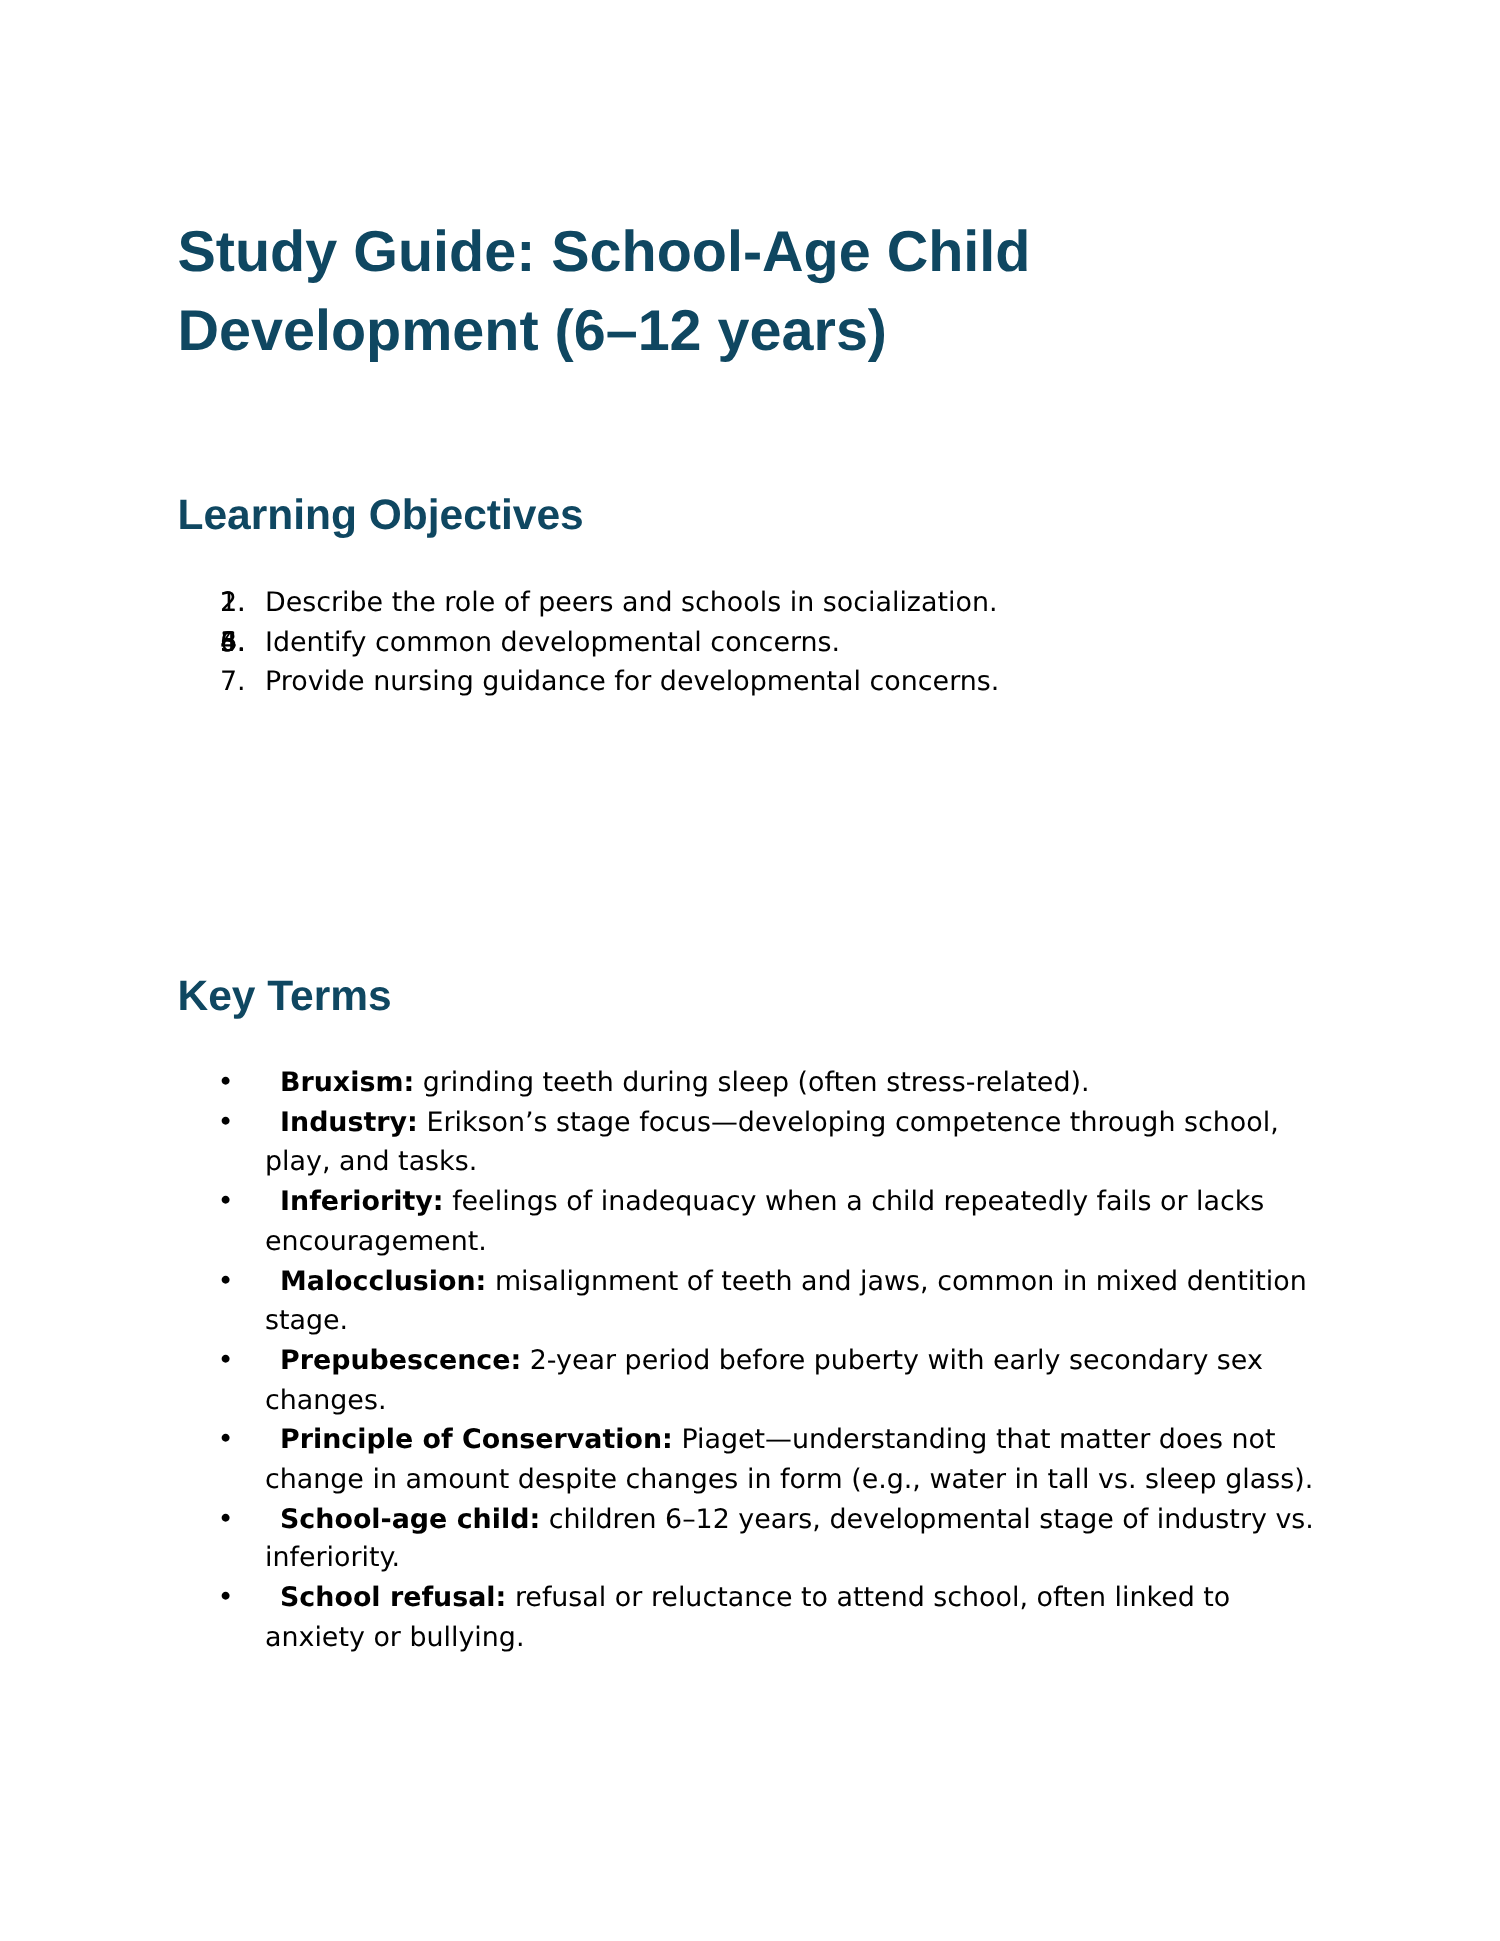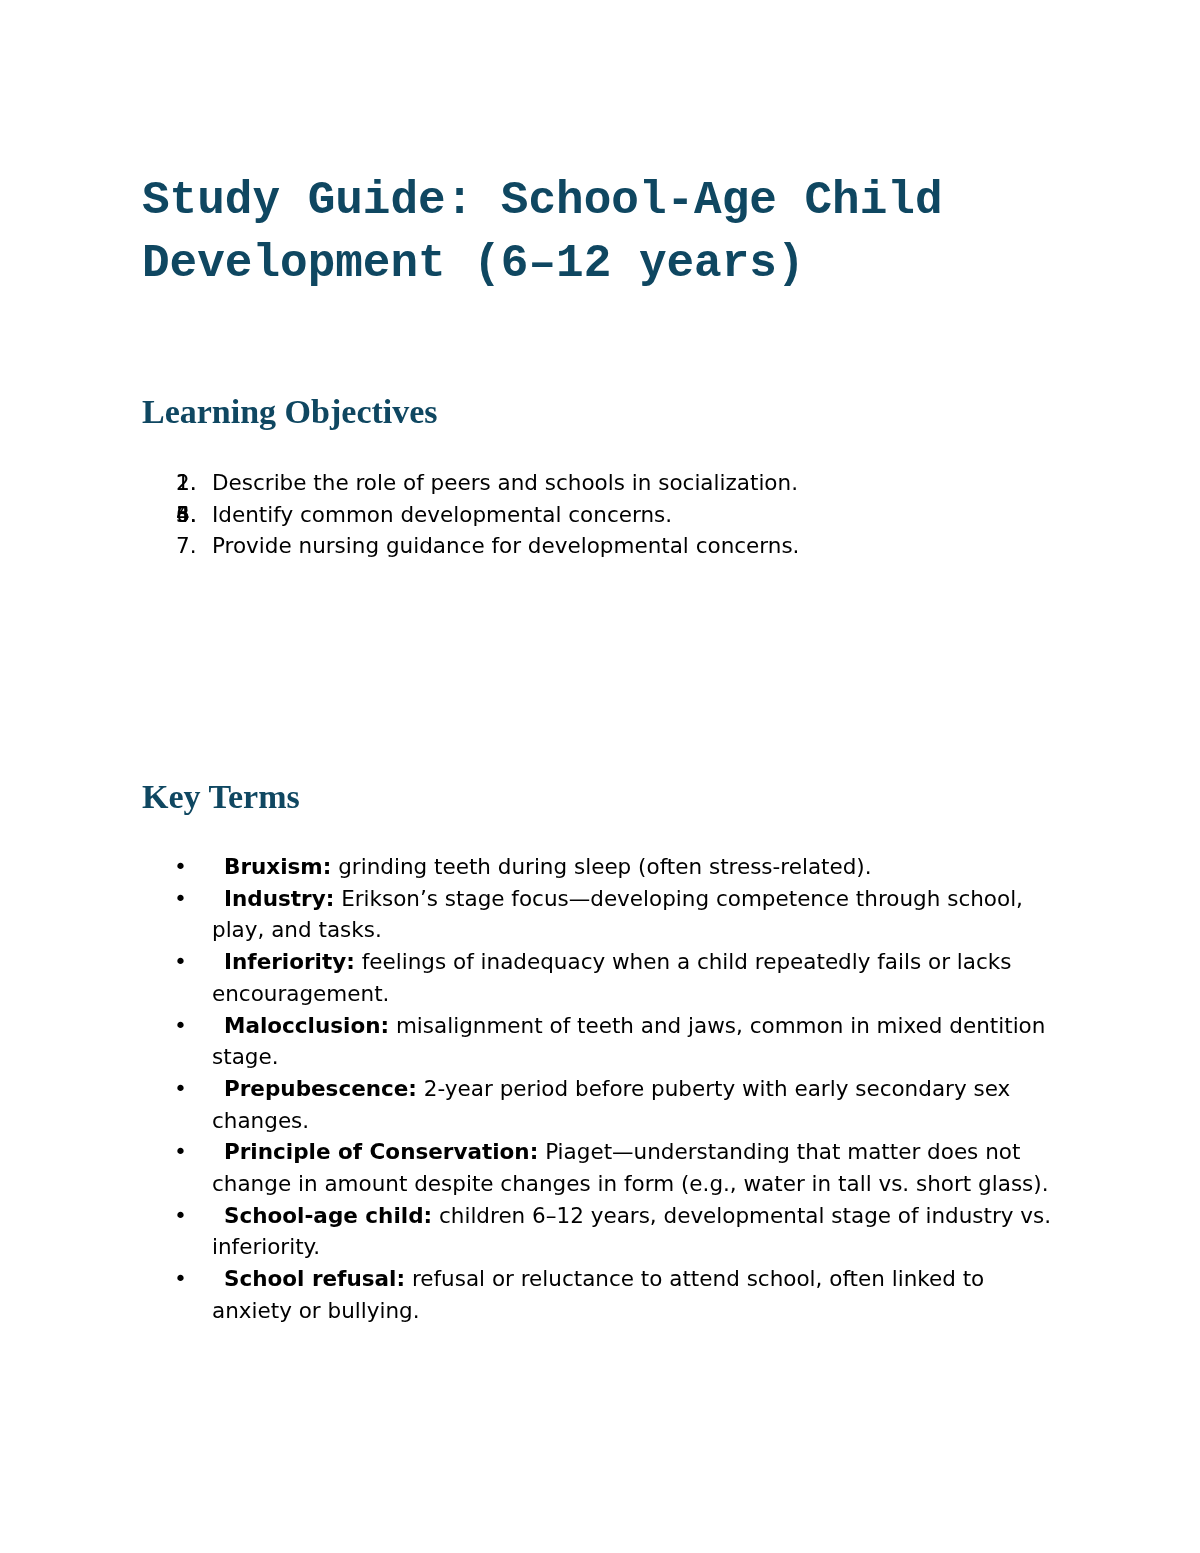--- a/index.html
+++ b/index.html
@@ -19,32 +19,32 @@
       position: absolute;
       left: 142px;
       top: 0;
       width: 920px;
     }
     .doc-title {
       position: absolute;
       top: 170px;
       left: 0;
       margin: 0;
-      font-family: Liberation Mono, monospace;
+      font-family: Liberation Sans, sans-serif;
       font-weight: bold;
       font-size: 46px;
       line-height: 63px;
       color: #0F4761;
       width: 900px;
     }
     .section-heading {
       position: absolute;
       left: 0;
       margin: 0;
-      font-family: Liberation Serif, serif;
+      font-family: Liberation Sans, sans-serif;
       font-weight: bold;
       font-size: 34px;
       line-height: 40px;
       color: #0F4761;
     }
     #h-objectives { top: 392px; }
     #h-terms { top: 777px; }
 
     .obj-list {
       position: absolute;
@@ -153,21 +153,21 @@
       <span>misalignment of teeth and jaws, common in mixed dentition stage.</span>
     </li>
     <li class="term-item">
       <span class="bullet">•</span>
       <span class="term-name">Prepubescence:</span>
       <span>2-year period before puberty with early secondary sex changes.</span>
     </li>
     <li class="term-item">
       <span class="bullet">•</span>
       <span class="term-name">Principle of Conservation:</span>
-      <span>Piaget—understanding that matter does not change in amount despite changes in form (e.g., water in tall vs. short glass).</span>
+      <span>Piaget—understanding that matter does not change in amount despite changes in form (e.g., water in tall vs. sleep glass).</span>
     </li>
     <li class="term-item">
       <span class="bullet">•</span>
       <span class="term-name">School-age child:</span>
       <span>children 6–12 years, developmental stage of industry vs. inferiority.</span>
     </li>
     <li class="term-item">
       <span class="bullet">•</span>
       <span class="term-name">School refusal:</span>
       <span>refusal or reluctance to attend school, often linked to anxiety or bullying.</span>

